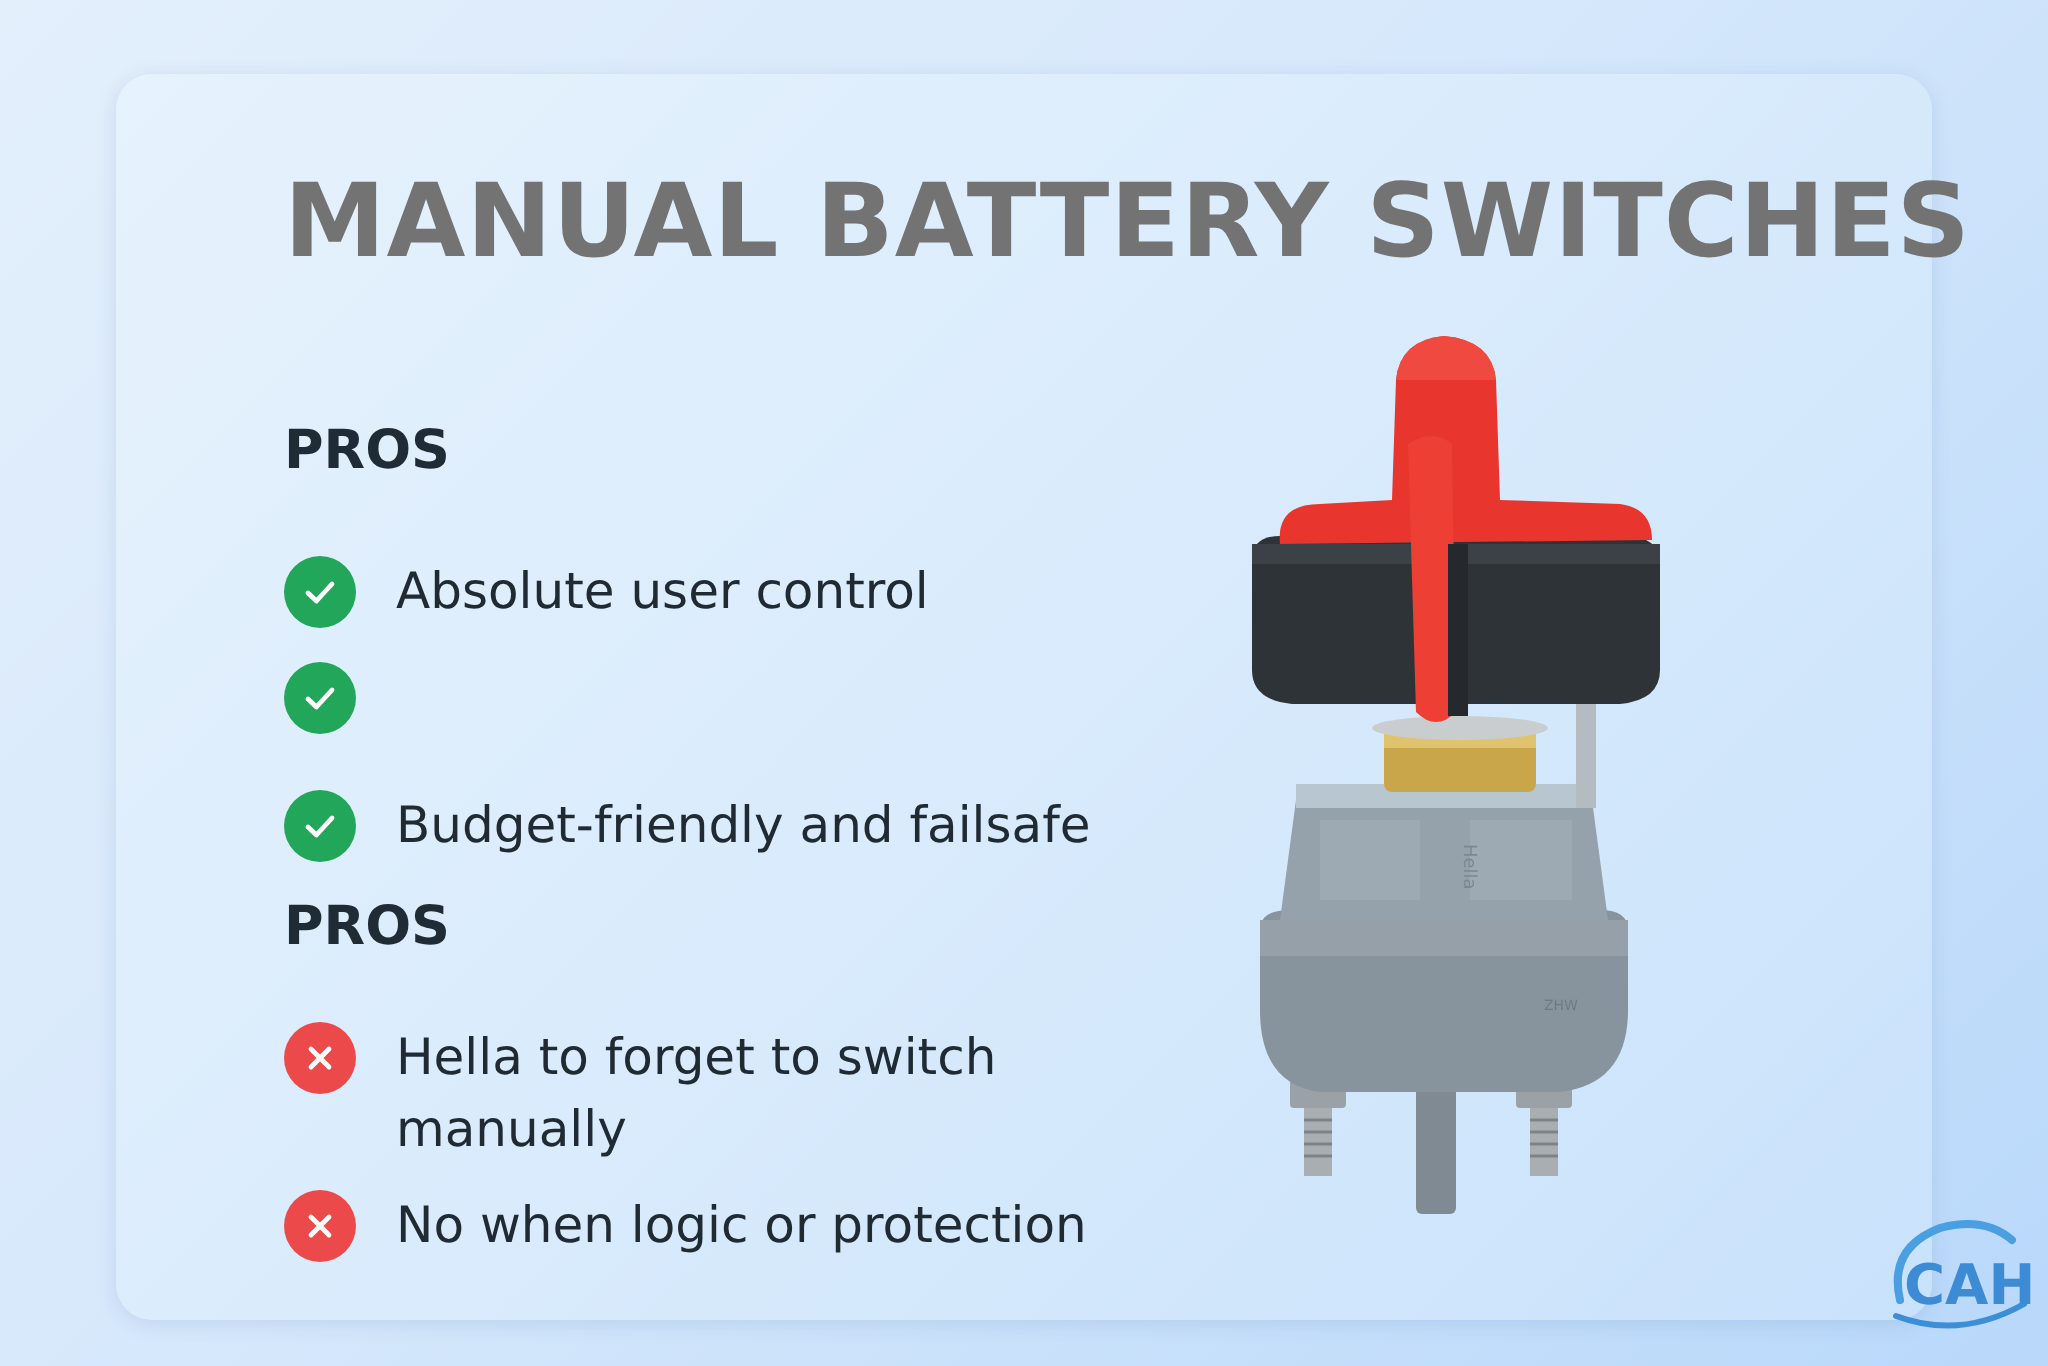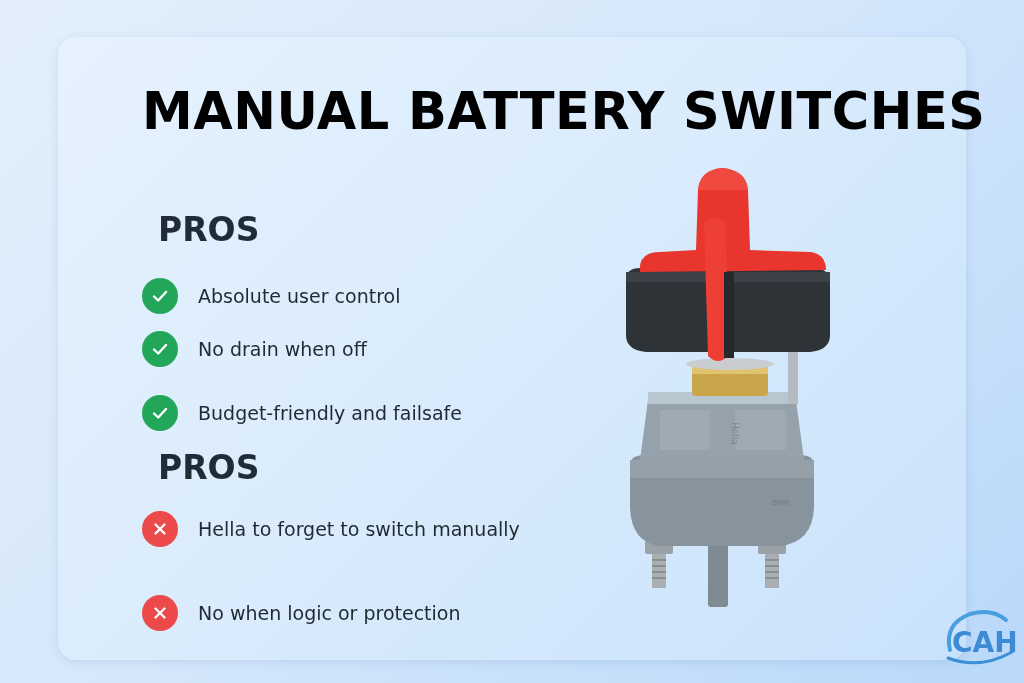--- a/index.html
+++ b/index.html
@@ -21,28 +21,28 @@
     background: linear-gradient(135deg, #e6f2fd 0%, #d9ebfc 50%, #c9e2fb 100%);
     box-shadow: 0 2px 10px rgba(90,130,180,0.18);
   }
   .title {
     position: absolute;
     left: 142px; top: 82px;
     margin: 0;
     font-size: 51px;
     font-weight: bold;
     letter-spacing: 0.5px;
-    color: #000000;
+    color: #737373;
     white-space: nowrap;
   }
   .section-heading {
     position: absolute;
-    left: 158px;
+    left: 142px;
     margin: 0;
-    font-size: 33px;
+    font-size: 27px;
     font-weight: bold;
     color: #1f2b35;
   }
   .pros-heading { top: 210px; }
   .cons-heading { top: 448px; }
   .item {
     position: absolute;
     left: 142px;
     display: flex;
     align-items: flex-start;
@@ -51,21 +51,21 @@
     width: 36px; height: 36px;
     border-radius: 50%;
     flex: 0 0 36px;
     display: flex; align-items: center; justify-content: center;
     margin-right: 20px;
   }
   .badge svg { width: 20px; height: 20px; }
   .badge.ok { background: #22a75a; }
   .badge.bad { background: #ec4a4a; }
   .item-text {
-    font-size: 19px;
+    font-size: 25px;
     line-height: 36px;
     color: #1f2a33;
     width: 360px;
   }
   .product {
     position: absolute;
     left: 600px; top: 160px;
     width: 230px; height: 455px;
   }
   .logo {
@@ -91,21 +91,20 @@
   </span>
   <span class="item-text">Absolute user control</span>
 </div>
 
 <div class="item" style="top:331px;">
   <span class="badge ok">
     <svg viewBox="0 0 20 20">
         <path d="M4 10.5 L8.2 14.5 L16 6" fill="none" stroke="#ffffff" stroke-width="2.4" stroke-linecap="round" stroke-linejoin="round"></path>
       </svg>
   </span>
-  <span class="item-text">No drain when off</span>
 </div>
 
 <div class="item" style="top:395px;">
   <span class="badge ok">
     <svg viewBox="0 0 20 20">
         <path d="M4 10.5 L8.2 14.5 L16 6" fill="none" stroke="#ffffff" stroke-width="2.4" stroke-linecap="round" stroke-linejoin="round"></path>
       </svg>
   </span>
   <span class="item-text" style="width:420px;">Budget-friendly and failsafe</span>
 </div>

